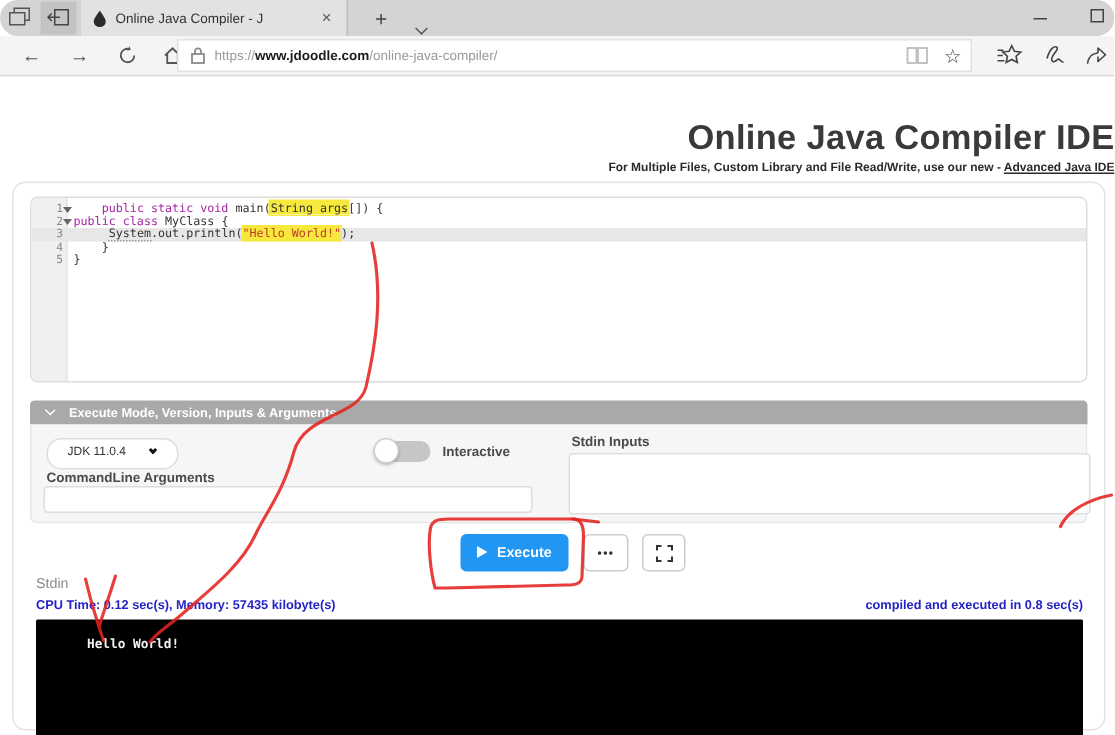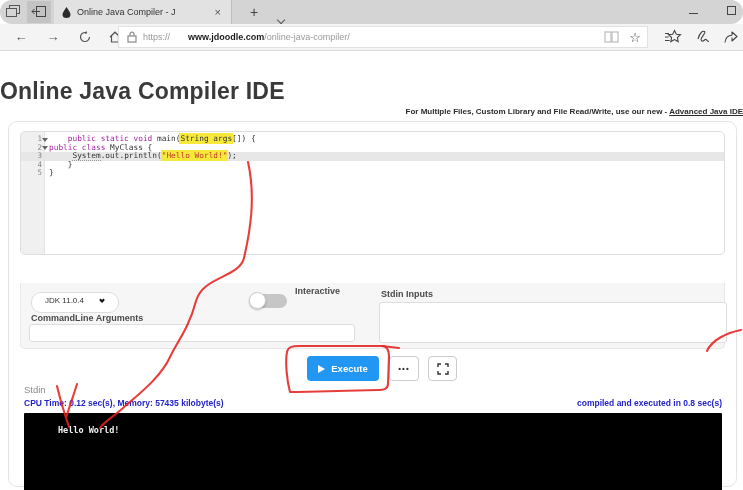--- a/index.html
+++ b/index.html
@@ -27,28 +27,28 @@
   .min-btn{left:678px;}
   .min-btn i{display:inline-block;width:9px;height:1px;background:#444;margin-top:11px;}
   .max-btn{left:716px;}
   .max-btn i{display:inline-block;width:9px;height:9px;border:1px solid #444;margin-top:6px;}
 
   .toolbar{position:absolute;left:0;top:24px;width:743px;height:27px;background:#f4f4f4;border-bottom:1px solid #d9d9d9;}
   .navico{position:absolute;top:3px;width:26px;height:20px;text-align:center;font-size:13px;color:#555;line-height:20px;}
   .addressbar{position:absolute;left:118px;top:2px;width:530px;height:22px;background:#fff;border:1px solid #e2e2e2;display:flex;align-items:center;padding:0 4px;}
   .lock-ico{margin:0 6px 0 4px;flex:none;}
   .url{font-size:9px;color:#9a9a9a;white-space:nowrap;overflow:hidden;flex:1;}
-  .url b{color:#1b1b1b;font-weight:700;padding-left:18px;}
+  .url b{color:#1b1b1b;font-weight:700;}
   .rv-ico{flex:none;margin-right:10px;color:#bdbdbd;}
   .star-ico{flex:none;font-size:13px;color:#3c3c3c;line-height:1;margin-right:2px;}
   .tb-right{position:absolute;top:3px;width:26px;height:20px;text-align:center;color:#444;}
 
   
   .page{position:absolute;left:0;top:51px;width:743px;height:439px;background:#fff;}
-  .page-title{position:absolute;left:0;top:27px;width:100%;text-align:left;font-size:23px;font-weight:700;color:#3a3a3a;letter-spacing:.2px;}
+  .page-title{position:absolute;left:0;top:27px;width:100%;text-align:right;font-size:23px;font-weight:700;color:#3a3a3a;letter-spacing:.2px;}
   .page-sub{position:absolute;left:0;top:56px;width:100%;text-align:right;font-size:8px;font-weight:700;color:#2b2b2b;}
   .page-sub a{color:#2b2b2b;text-decoration:underline;}
 
   .wrapper{position:absolute;left:8px;top:70px;width:729px;height:366px;border:1px solid #e4e4e4;border-radius:9px;}
 
   .editor{position:absolute;left:20px;top:80px;width:705px;height:124px;border:1px solid #dedede;border-radius:5px;background:#fff;overflow:hidden;display:flex;}
   .gutter{width:24px;background:#f0f0f0;border-right:1px solid #e4e4e4;padding-top:3px;flex:none;}
   .gutter-row{height:8.6px;font-family:"DejaVu Sans Mono",monospace;font-size:7.5px;color:#888;text-align:right;padding-right:2px;position:relative;line-height:8.6px;}
   .gutter-row .fold-tri{position:absolute;right:-4px;top:2.5px;width:0;height:0;border-left:3px solid transparent;border-right:3px solid transparent;border-top:4px solid #666;}
   .code{flex:1;padding-top:3px;position:relative;}
@@ -183,30 +183,34 @@
       </div>
     <div class="code" id="editor-code">
         <div class="code-row"><span class="seg c-pl">    </span><span class="seg c-kw">public static void </span><span class="seg c-pl">main</span><span class="seg c-pl">(</span><span class="seg c-pl hl">String args</span><span class="seg c-pl">[]) {</span></div>
         <div class="code-row"><span class="seg c-kw">public class </span><span class="seg c-pl">MyClass</span><span class="seg c-pl"> {</span></div>
         <div class="code-row active"><span class="seg c-pl">     </span><span class="seg c-sys">System</span><span class="seg c-pl">.out.println(</span><span class="seg c-str hl">"Hello World!"</span><span class="seg c-pl">);</span></div>
         <div class="code-row"><span class="seg c-pl">    }</span></div>
         <div class="code-row"><span class="seg c-pl">}</span></div>
       </div>
   </div>
 
+  <div class="modebar">
+    <i class="chev"></i>
+    <span>Execute Mode, Version, Inputs &amp; Arguments</span>
+  </div>
 
   <div class="panel">
     <div class="jdk-pill">
       <span>JDK 11.0.4</span>
       <i class="chev"></i>
     </div>
     <div class="toggle">
         <div class="knob"></div>
       </div>
-    <span class="lbl" style="left:274px;top:3px;text-align:center;">Interactive</span>
+    <span class="lbl" style="left:274px;top:13px;text-align:center;">Interactive</span>
     <span class="lbl" style="left:10px;top:30px;">CommandLine Arguments</span>
     <input class="cmdline-input" style="">
     <span class="lbl" style="left:360px;top:6px;">Stdin Inputs</span>
     <textarea class="stdin-area" style=""></textarea>
   </div>
 
   <button class="exec-btn"><i class="play-tri"></i><span>Execute</span></button>
   <button class="sq-btn more-btn">•••</button>
   <button class="sq-btn fs-btn">
     <svg class="glyph" width="12" height="12" viewBox="0 0 12 12" style="margin:0 auto;">

